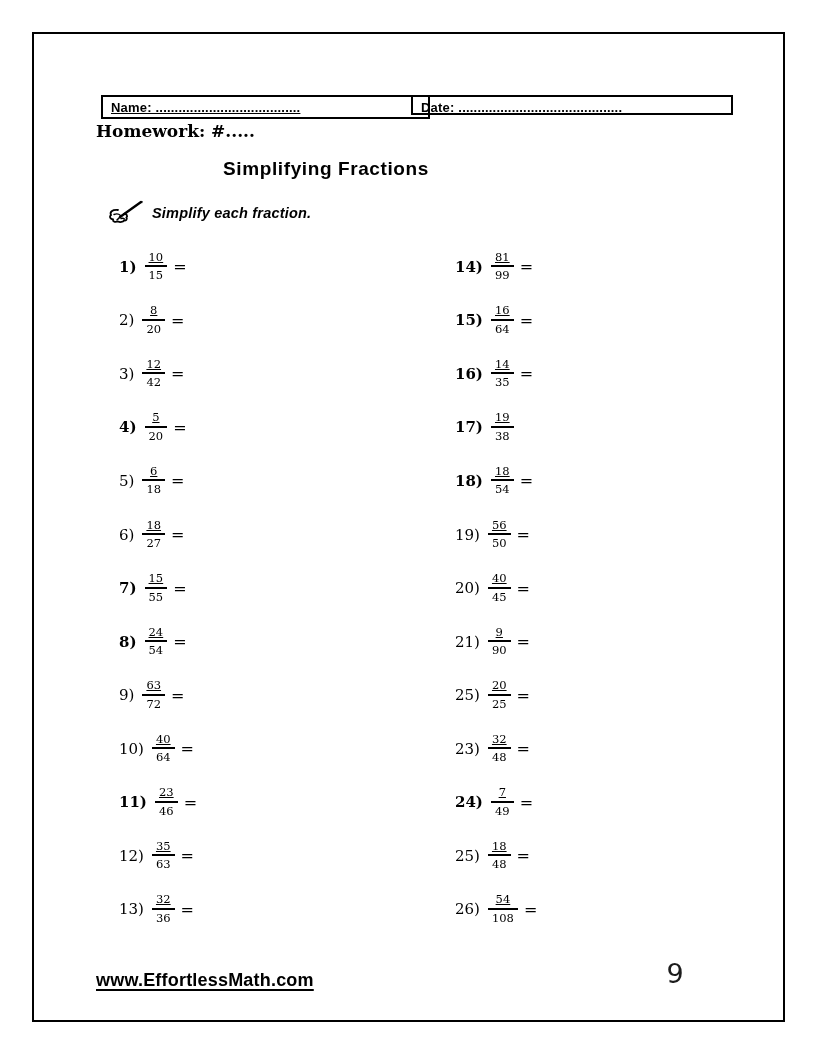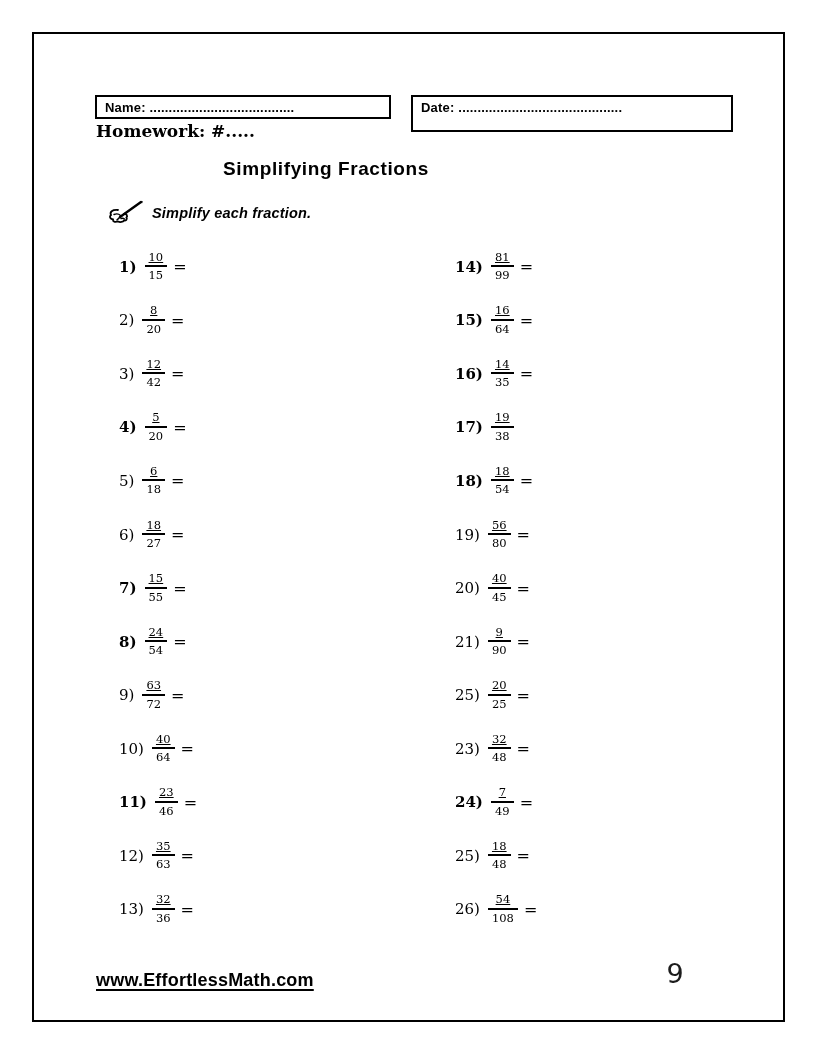--- a/index.html
+++ b/index.html
@@ -20,22 +20,22 @@
     position: absolute;
     border: 2px solid #000;
     font-weight: bold;
     font-size: 13px;
     line-height: 20px;
     padding: 1px 0 0 8px;
     white-space: nowrap;
     overflow: hidden;
     letter-spacing: 0.2px;
   }
-  .name-box { left: 95px; top: 95px; width: 296px; height: 24px; }
-  .date-box { left: 411px; top: 95px; width: 322px; height: 37px; }
+  .name-box { left: 101px; top: 95px; width: 329px; height: 24px; text-decoration: underline; }
+  .date-box { left: 411px; top: 95px; width: 322px; height: 20px; }
   .homework {
     position: absolute;
     left: 96px; top: 121px;
     font-family: "DejaVu Serif", serif;
     font-weight: bold;
     font-size: 17px;
   }
   .title {
     position: absolute;
     left: 0; top: 158px;
@@ -287,21 +287,21 @@
       <span class="frac">
         <span class="fnum">18</span>
         <span class="fden">54</span>
       </span>
       <span class="eq">=</span>
     </div>
     <div class="prow">
       <span class="pnum">19)</span>
       <span class="frac">
         <span class="fnum">56</span>
-        <span class="fden">80</span>
+        <span class="fden">50</span>
       </span>
       <span class="eq">=</span>
     </div>
     <div class="prow">
       <span class="pnum">20)</span>
       <span class="frac">
         <span class="fnum">40</span>
         <span class="fden">45</span>
       </span>
       <span class="eq">=</span>

